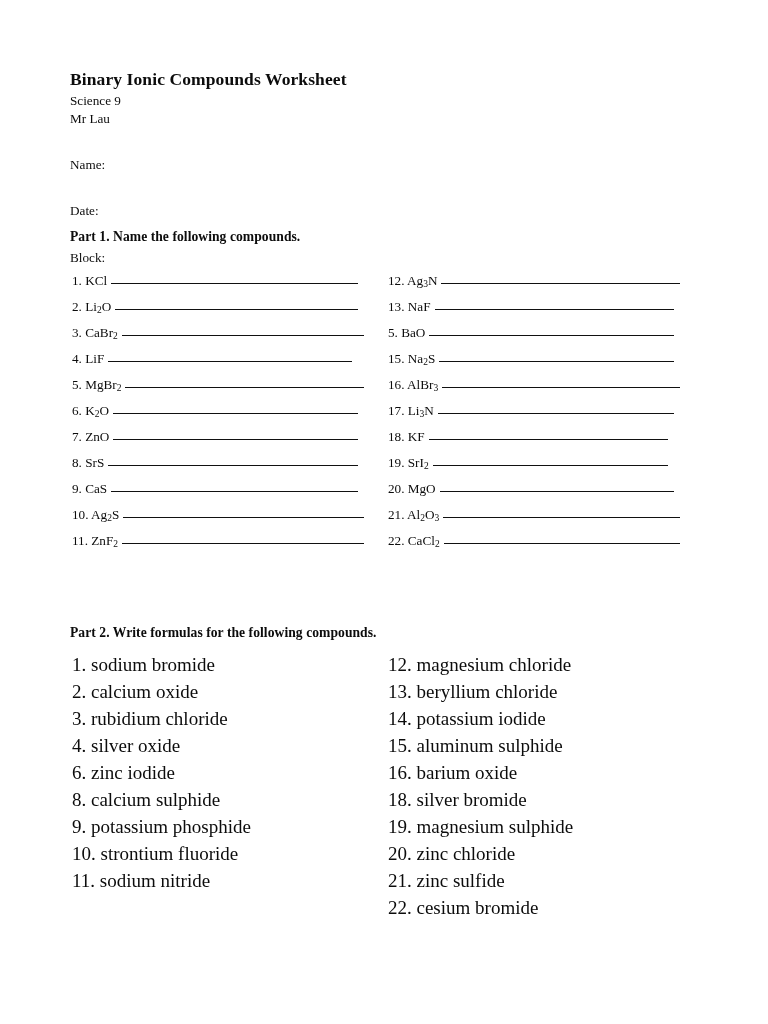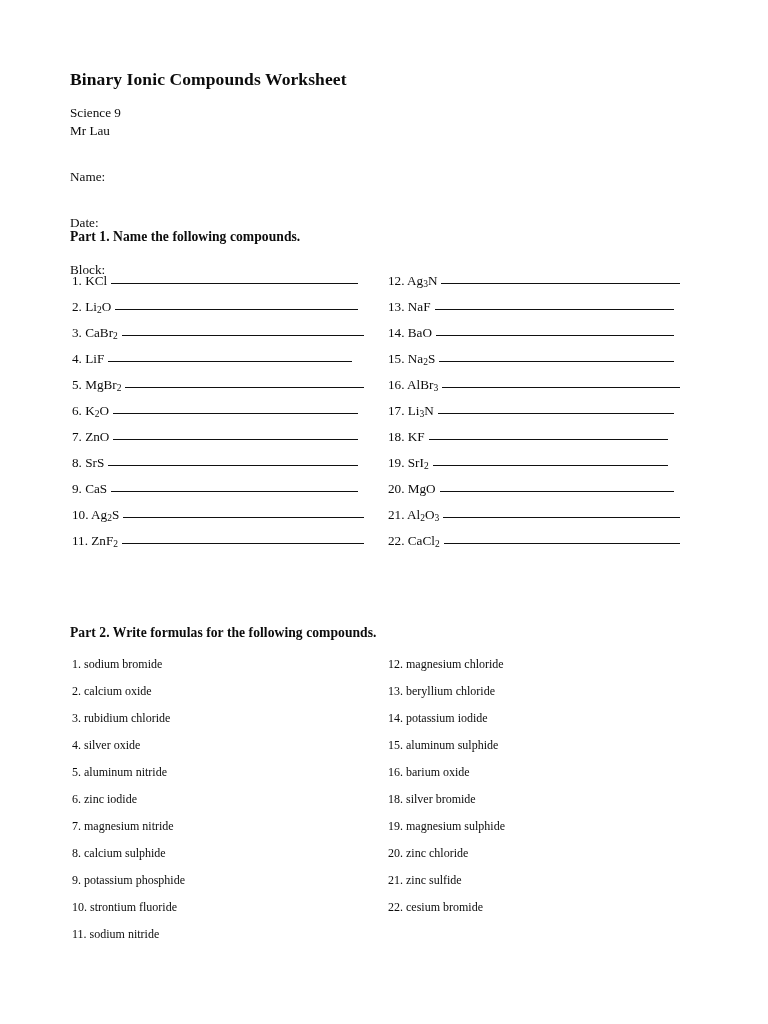--- a/index.html
+++ b/index.html
@@ -29,21 +29,21 @@
     position: absolute;
     left: 70px;
     top: 70px;
     width: 620px;
   }
   .doc-title {
     font-size: 17.5px;
     font-weight: bold;
     letter-spacing: 0.1px;
     line-height: 1.12;
-    margin: 0 0 14px 0;
+    margin: 0 0 2px 0;
   }
   .subline {
     font-size: 13.2px;
     line-height: 18px;
     margin: 0;
   }
   .fieldblock {
     margin-top: 17px;
   }
   .fieldblock .subline {
@@ -110,21 +110,21 @@
   
   .namelist {
     position: absolute;
     top: 651px;
   }
   .namelist.col-left  { left: 72px;  width: 300px; }
   .namelist.col-right { left: 388px; width: 300px; }
 
   .name-row {
     height: 27px;
-    font-size: 12px;
+    font-size: 19px;
     white-space: nowrap;
     line-height: 27px;
   }
 </style>
 </head>
 <body>
 
 <div class="page">
 
   <div class="header">
@@ -191,21 +191,21 @@
   <div class="blanks col-right" id="part1-right">
       <div class="blank-row" data-slack="0">
         <span class="label">12. Ag<sub>3</sub>N</span>
         <span class="rule"></span>
       </div>
       <div class="blank-row" data-slack="1">
         <span class="label">13. NaF</span>
         <span class="rule"></span>
       </div>
       <div class="blank-row" data-slack="1">
-        <span class="label">14. BaO</span>
+        <span class="label">5. BaO</span>
         <span class="rule"></span>
       </div>
       <div class="blank-row" data-slack="1">
         <span class="label">15. Na<sub>2</sub>S</span>
         <span class="rule"></span>
       </div>
       <div class="blank-row" data-slack="0">
         <span class="label">16. AlBr<sub>3</sub></span>
         <span class="rule"></span>
       </div>
@@ -235,23 +235,21 @@
       </div>
     </div>
 
   <div class="part-heading" id="part2-heading">Part 2. Write formulas for the following compounds.</div>
 
   <div class="namelist col-left" id="part2-left">
       <div class="name-row">1. sodium bromide</div>
       <div class="name-row">2. calcium oxide</div>
       <div class="name-row">3. rubidium chloride</div>
       <div class="name-row">4. silver oxide</div>
-      <div class="name-row">5. aluminum nitride</div>
       <div class="name-row">6. zinc iodide</div>
-      <div class="name-row">7. magnesium nitride</div>
       <div class="name-row">8. calcium sulphide</div>
       <div class="name-row">9. potassium phosphide</div>
       <div class="name-row">10. strontium fluoride</div>
       <div class="name-row">11. sodium nitride</div>
     </div>
 
   <div class="namelist col-right" id="part2-right">
       <div class="name-row">12. magnesium chloride</div>
       <div class="name-row">13. beryllium chloride</div>
       <div class="name-row">14. potassium iodide</div>

